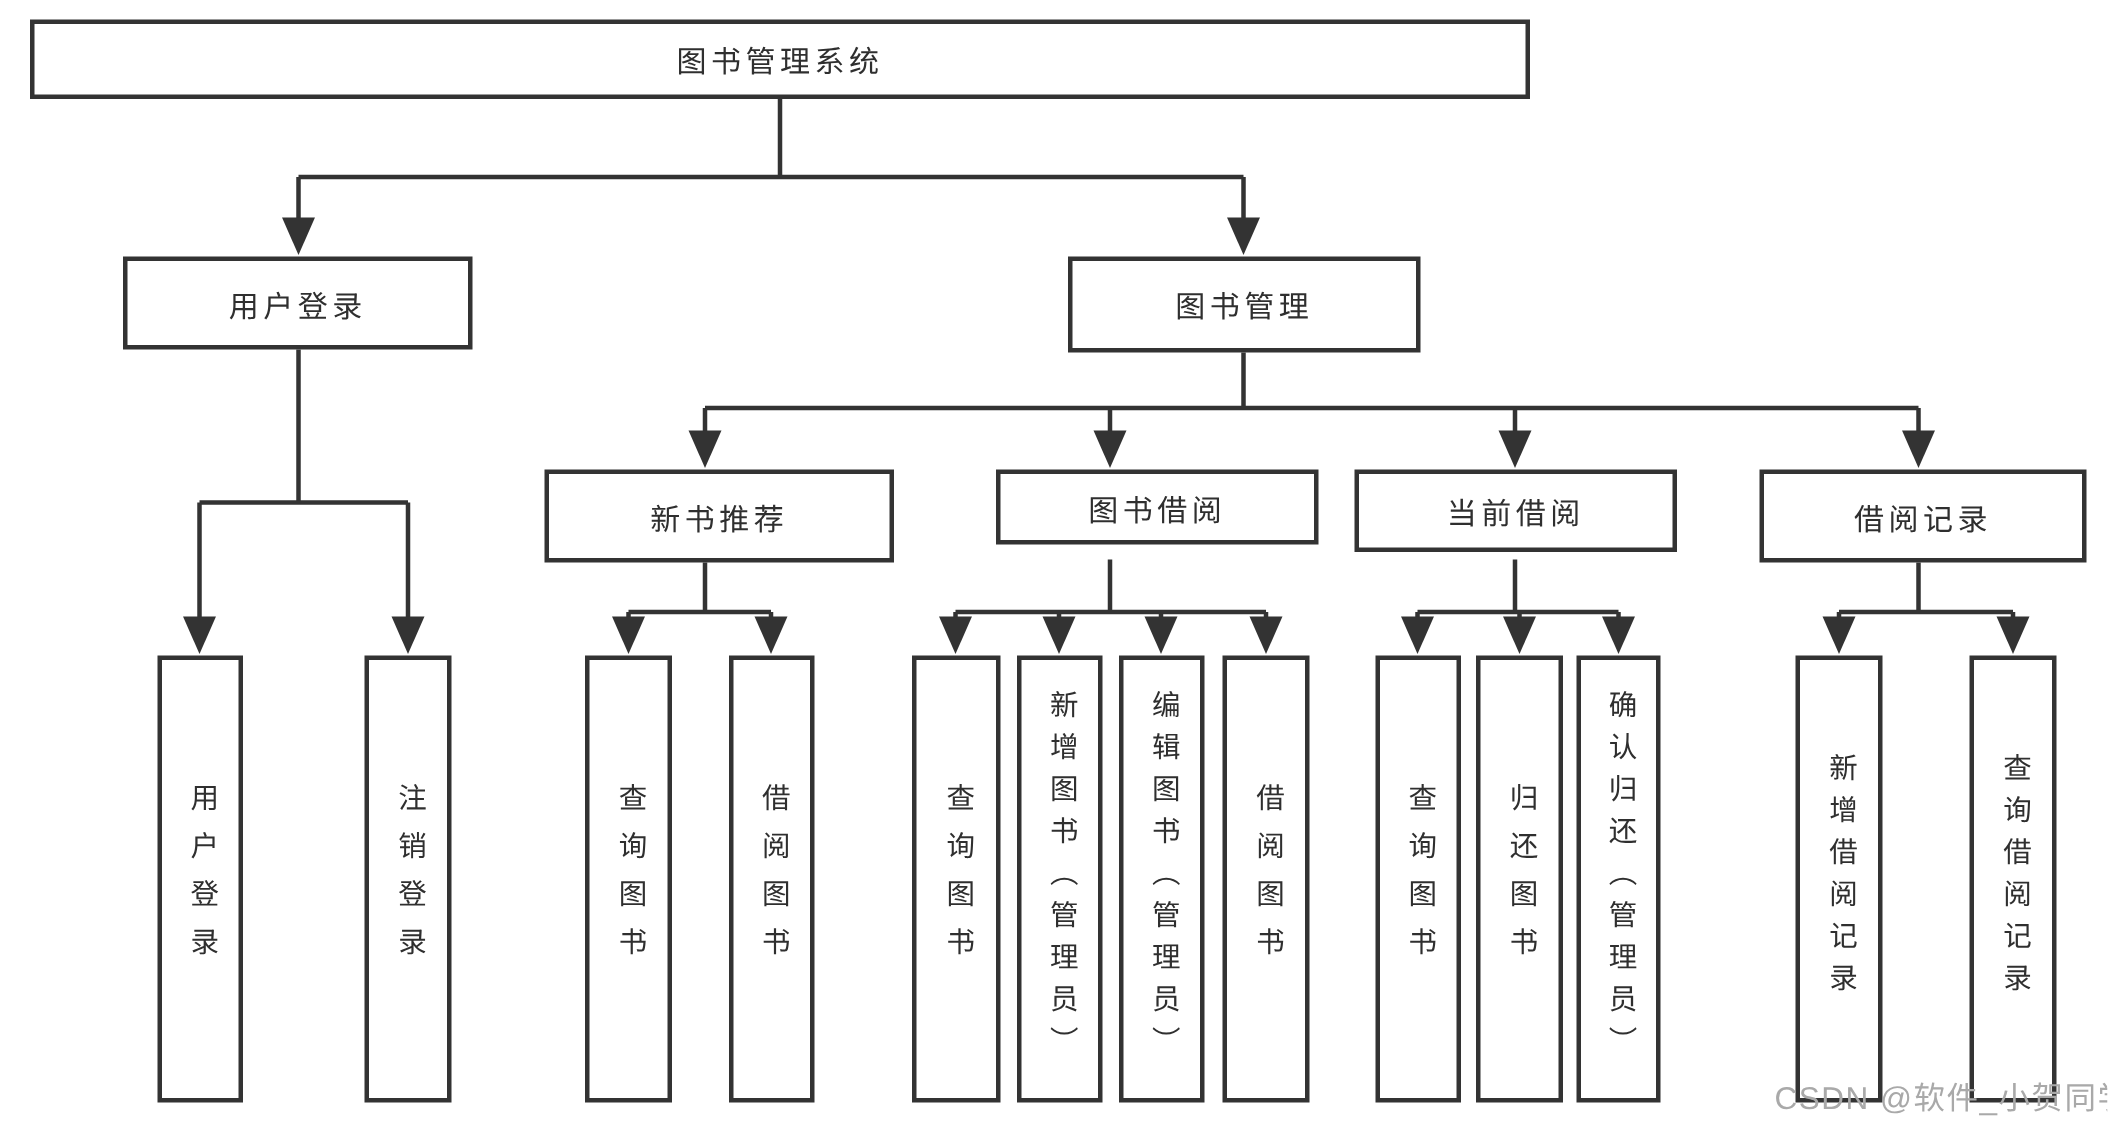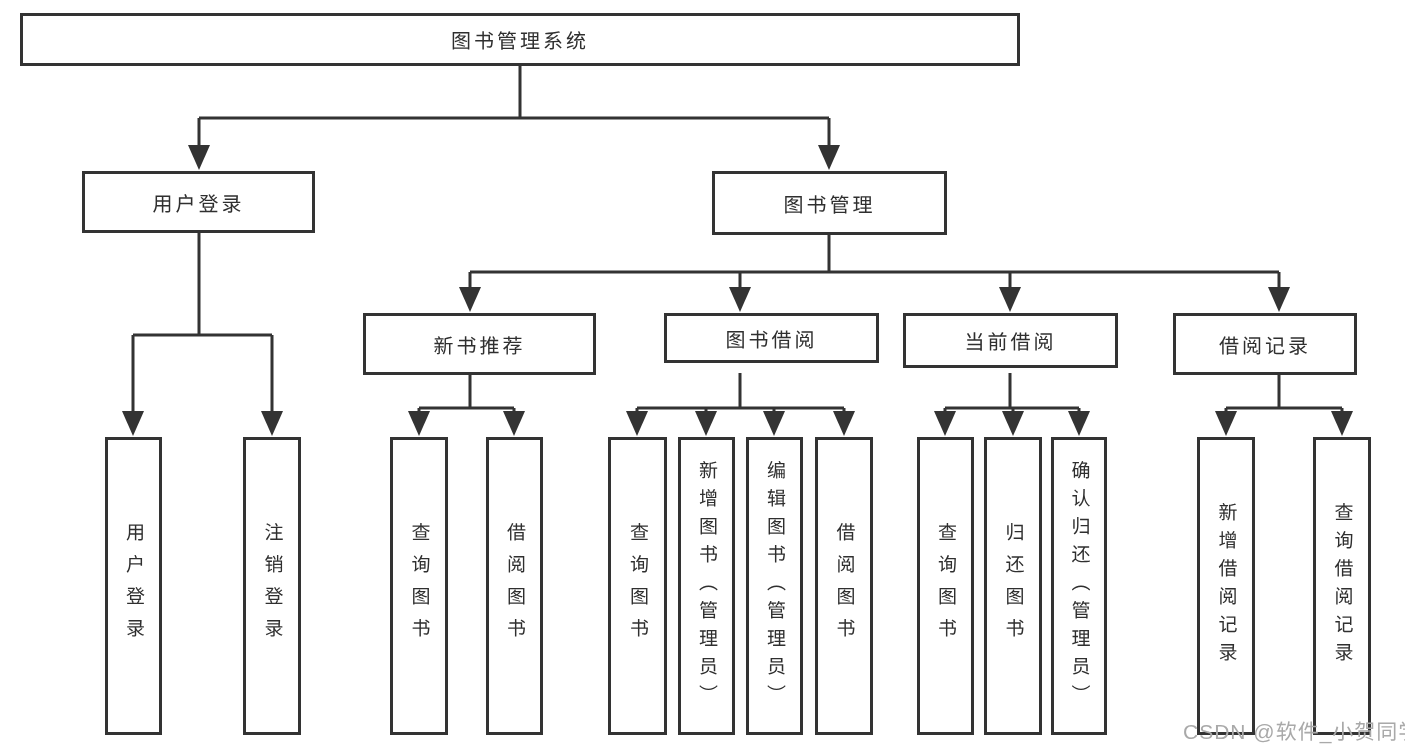--- a/index.html
+++ b/index.html
@@ -23,21 +23,21 @@
   .vbox.long{letter-spacing:9px;}
   
   #n-root{left:20px;top:13px;width:1000px;height:53px;}
   
   #n-user{left:82px;top:171px;width:233px;height:62px;}
   #n-mgmt{left:712px;top:171px;width:235px;height:64px;font-family:Liberation Mono, monospace;}
   
   #n-new{left:363px;top:313px;width:233px;height:62px;}
   #n-borrow{left:664px;top:313px;width:215px;height:50px;}
   #n-current{left:903px;top:313px;width:215px;height:55px;}
-  #n-records{left:1173px;top:313px;width:184px;height:62px;}
+  #n-records{left:1173px;top:313px;width:218px;height:62px;}
   
   #l1{left:105px;width:57px;}
   #l2{left:243px;width:58px;}
   #l3{left:390px;width:58px;}
   #l4{left:486px;width:57px;}
   #l5{left:608px;width:59px;}
   #l6{left:678px;width:57px;}
   #l7{left:746px;width:57px;}
   #l8{left:815px;width:58px;}
   #l9{left:917px;width:57px;}

